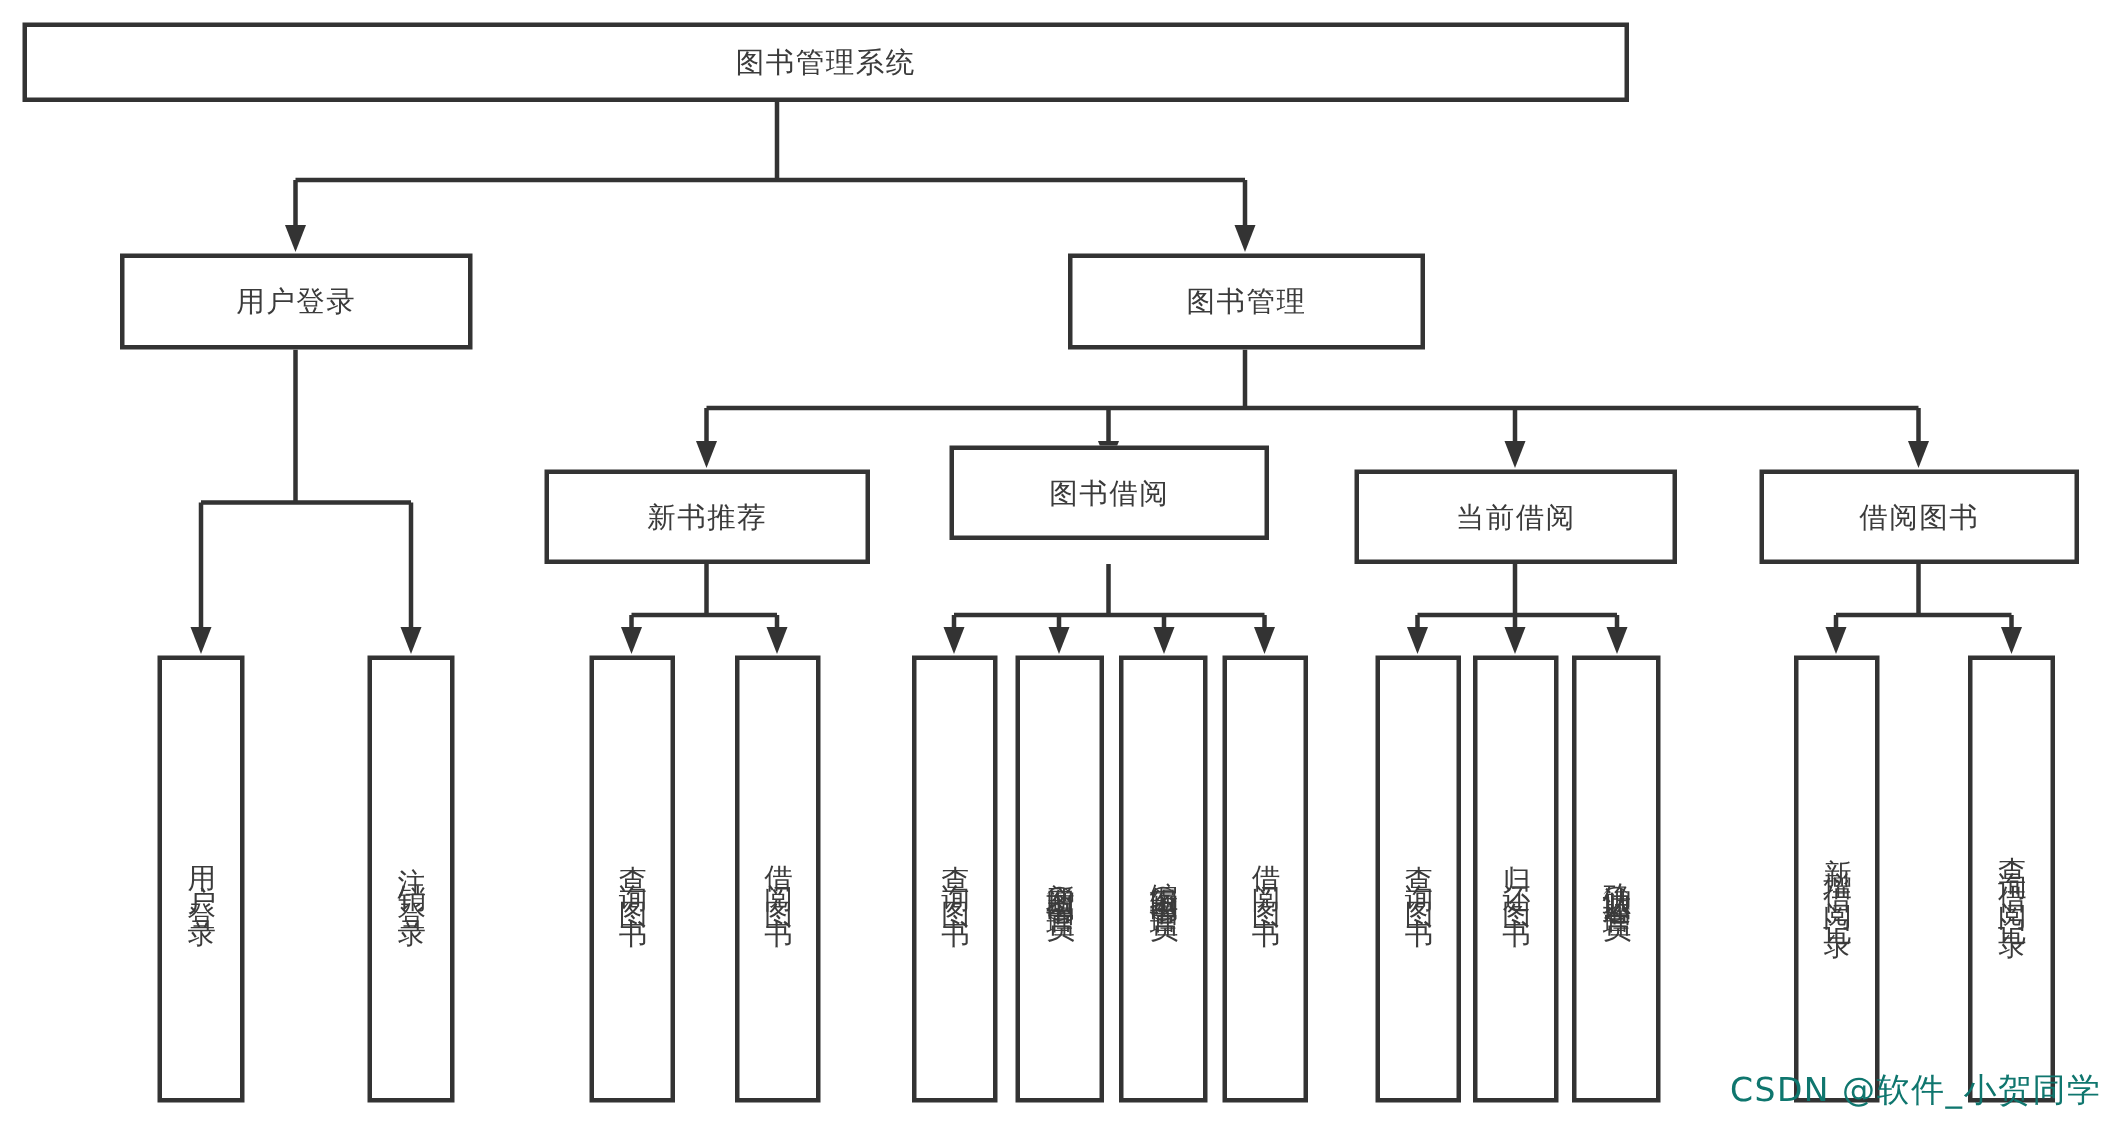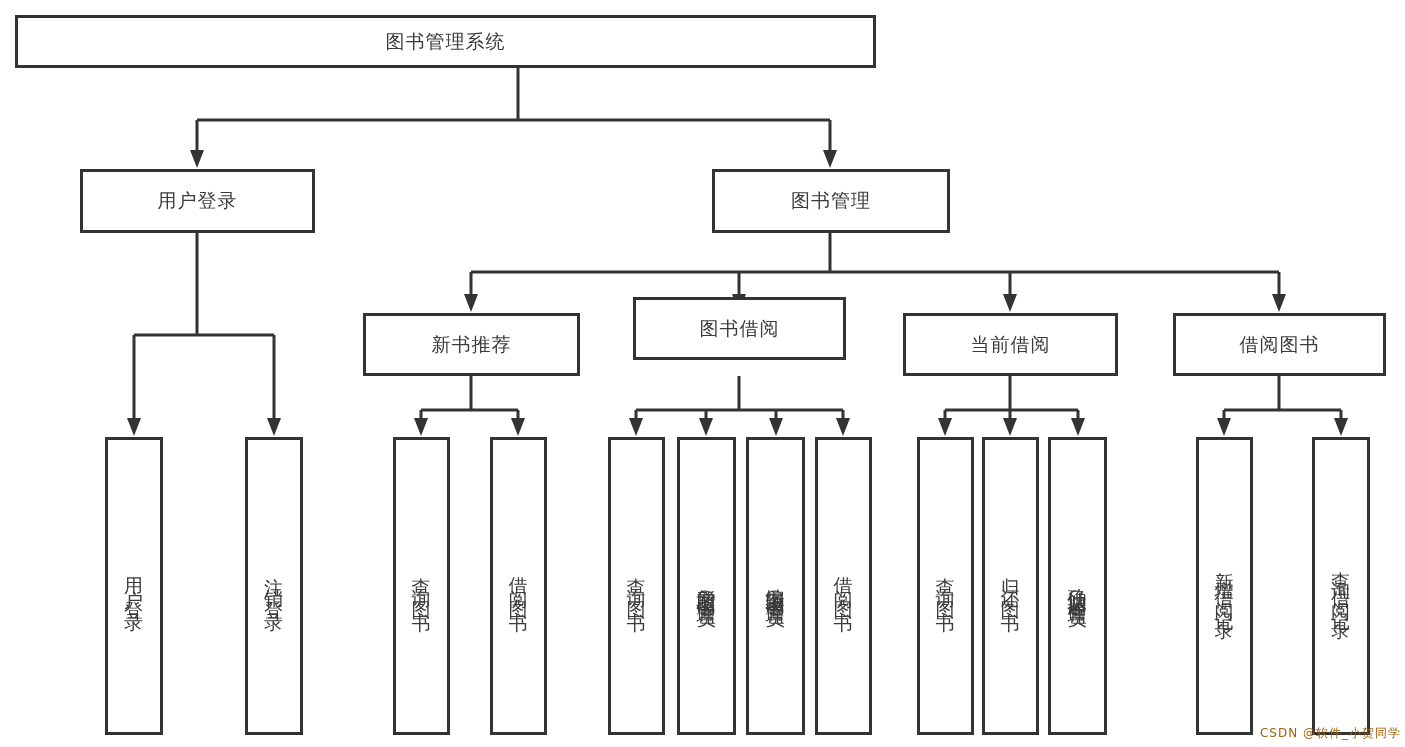--- a/index.html
+++ b/index.html
@@ -38,22 +38,22 @@
     color: #3b3b3b;
     letter-spacing: 12px;
     line-height: 1;
   }
   .vlabel.mid   { letter-spacing: 10px; }
   .vlabel.tight { letter-spacing: 3px; }
   .watermark {
     position: absolute;
     right: 4px;
     bottom: 5px;
-    font-size: 12px;
-    color: #a16207;
+    font-size: 22px;
+    color: #0f766e;
     letter-spacing: 1px;
     white-space: nowrap;
   }
 </style>
 </head>
 <body>
 
 <div class="canvas">
 
   <svg class="connectors" viewBox="0 0 1405 747" xmlns="http://www.w3.org/2000/svg">
@@ -89,21 +89,21 @@
       <polygon points="769,418 783,418 776,436"></polygon>
       <polygon points="836,418 850,418 843,436"></polygon>
       <polygon points="938,418 952,418 945,436"></polygon>
       <polygon points="1003,418 1017,418 1010,436"></polygon>
       <polygon points="1071,418 1085,418 1078,436"></polygon>
       <polygon points="1217,418 1231,418 1224,436"></polygon>
       <polygon points="1334,418 1348,418 1341,436"></polygon>
     </g>
   </svg>
 
-  <div class="node" style="left:15px; top:15px; width:861px; height:53px;text-align:right;">
+  <div class="node" style="left:15px; top:15px; width:1071px; height:53px;text-align:right;">
     <span class="hlabel">图书管理系统</span>
   </div>
 
   <div class="node" style="left:80px; top:169px; width:235px; height:64px;">
     <span class="hlabel">用户登录</span>
   </div>
   <div class="node" style="left:712px; top:169px; width:238px; height:64px;">
     <span class="hlabel">图书管理</span>
   </div>
 

